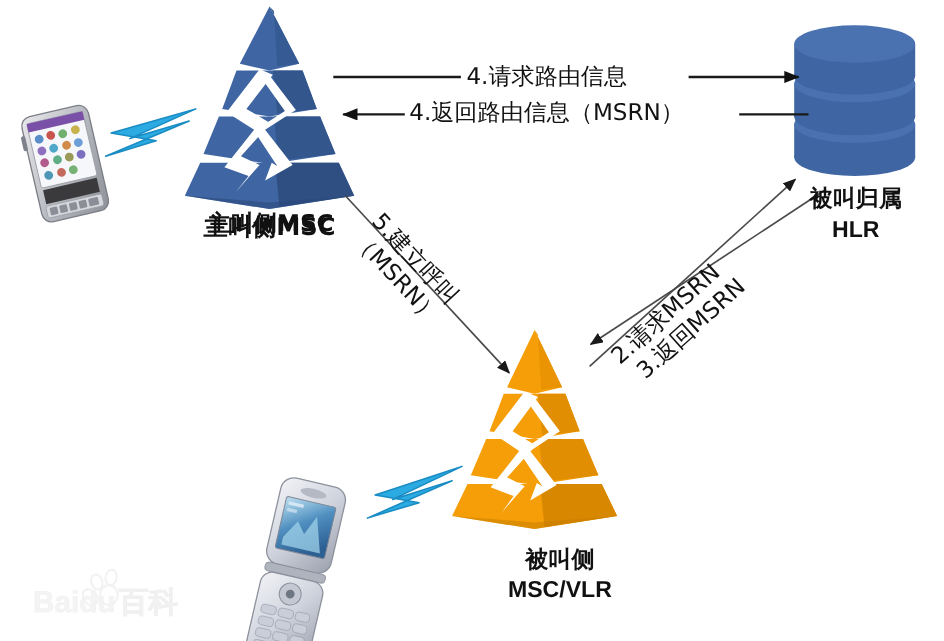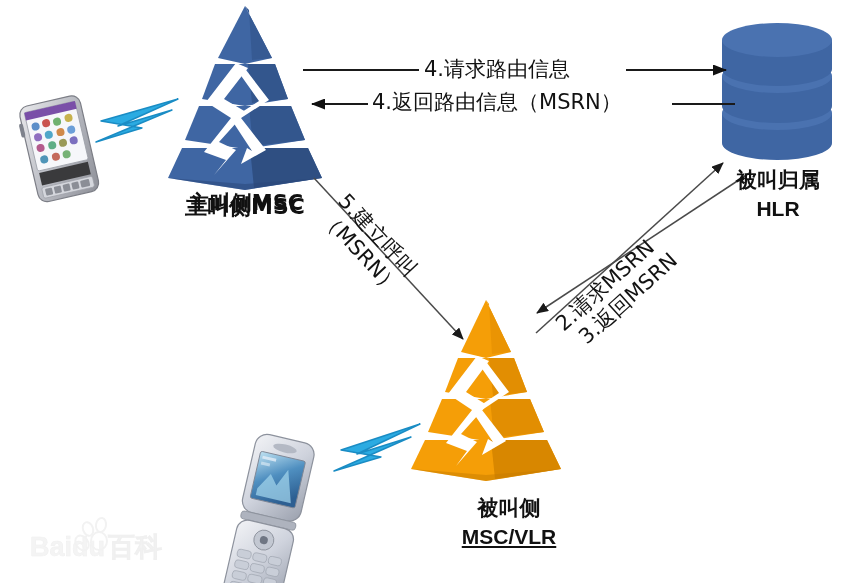--- a/index.html
+++ b/index.html
@@ -244,21 +244,21 @@
 
     <div class="lbl flow-label rot" style="left:351px; top:189px; transform:rotate(47deg);">5.建立呼叫</div>
     <div class="lbl flow-label rot" style="left:334px; top:206px; transform:rotate(47deg);">（MSRN）</div>
 
     <div class="lbl node-label" style="left:175px; top:191px; width:142px;">
       <span class="cn">主叫侧MSC</span>
     </div>
 
     <div class="lbl node-label" style="left:437px; top:468px; width:144px;margin-top:28px;">
       <div class="cn">被叫侧</div>
-      <div style="margin-top:4px;text-decoration:underline;">MSC/VLR</div>
+      <div style="margin-top:4px;">MSC/VLR</div>
     </div>
 
     <div class="lbl node-label" style="left:716px; top:168px; width:124px;">
       <div class="cn">被叫归属</div>
       <div style="margin-top:4px;">HLR</div>
     </div>
 
   </div>
 </div>
 

